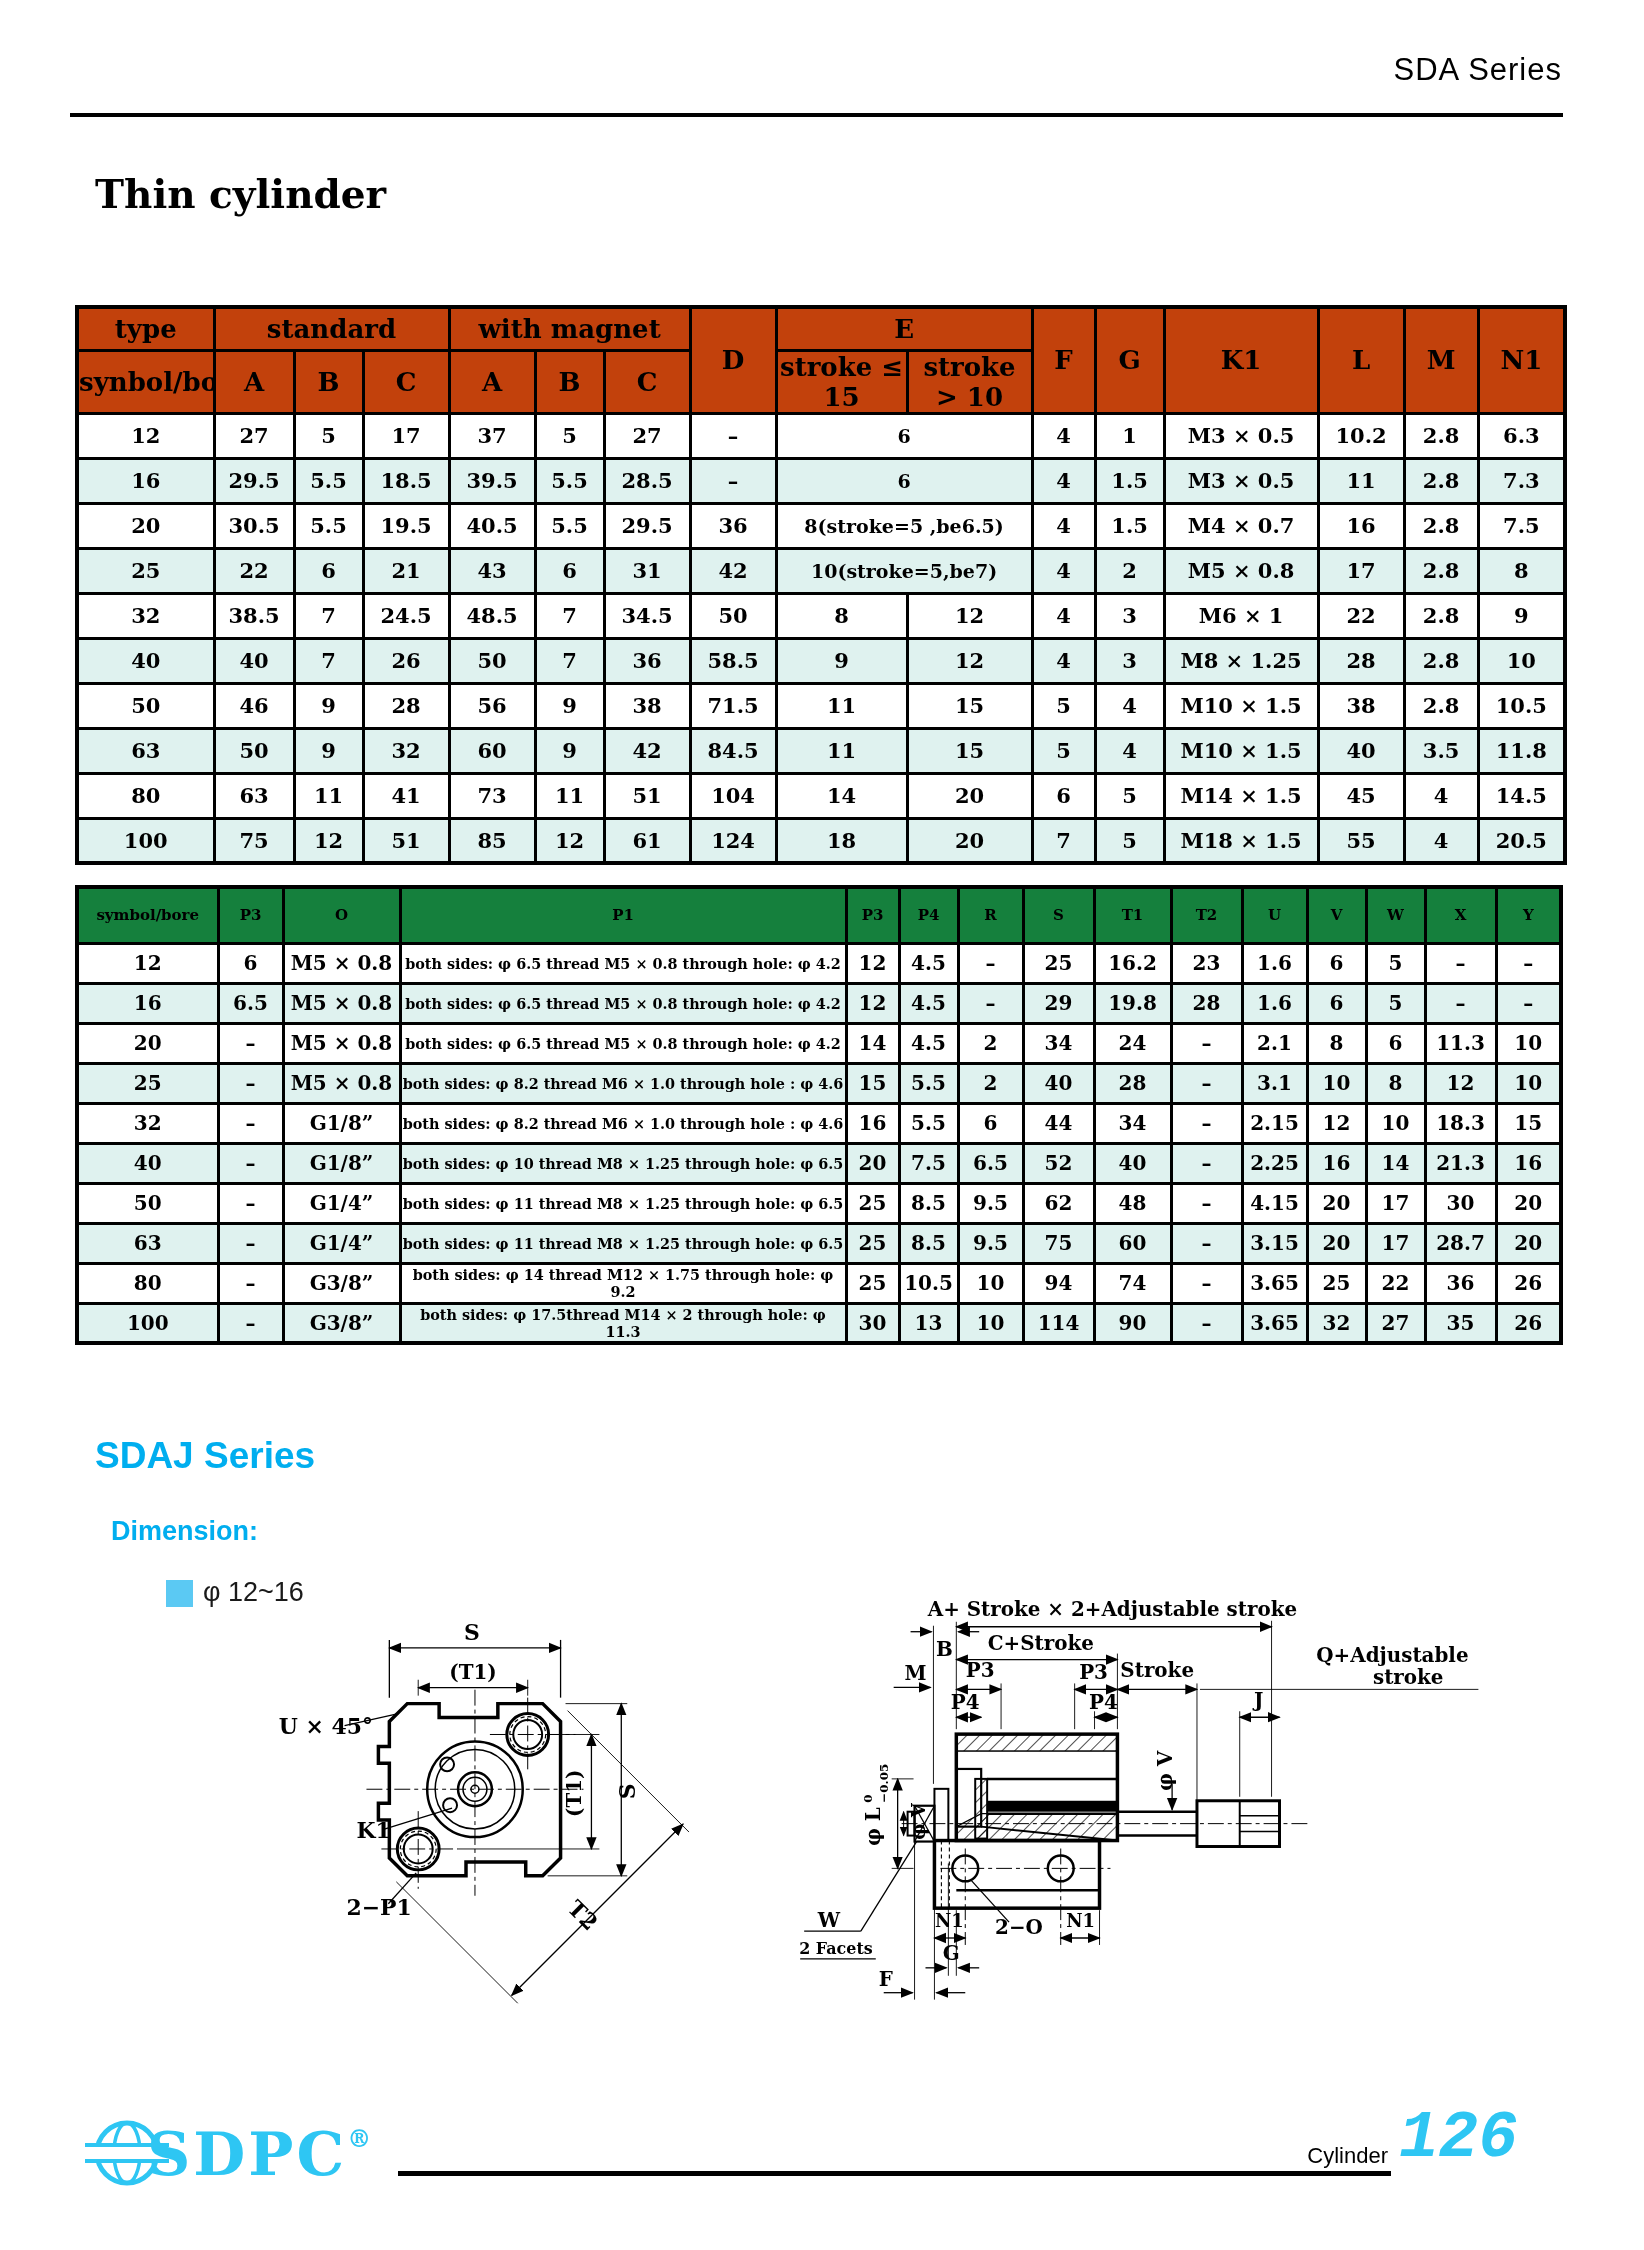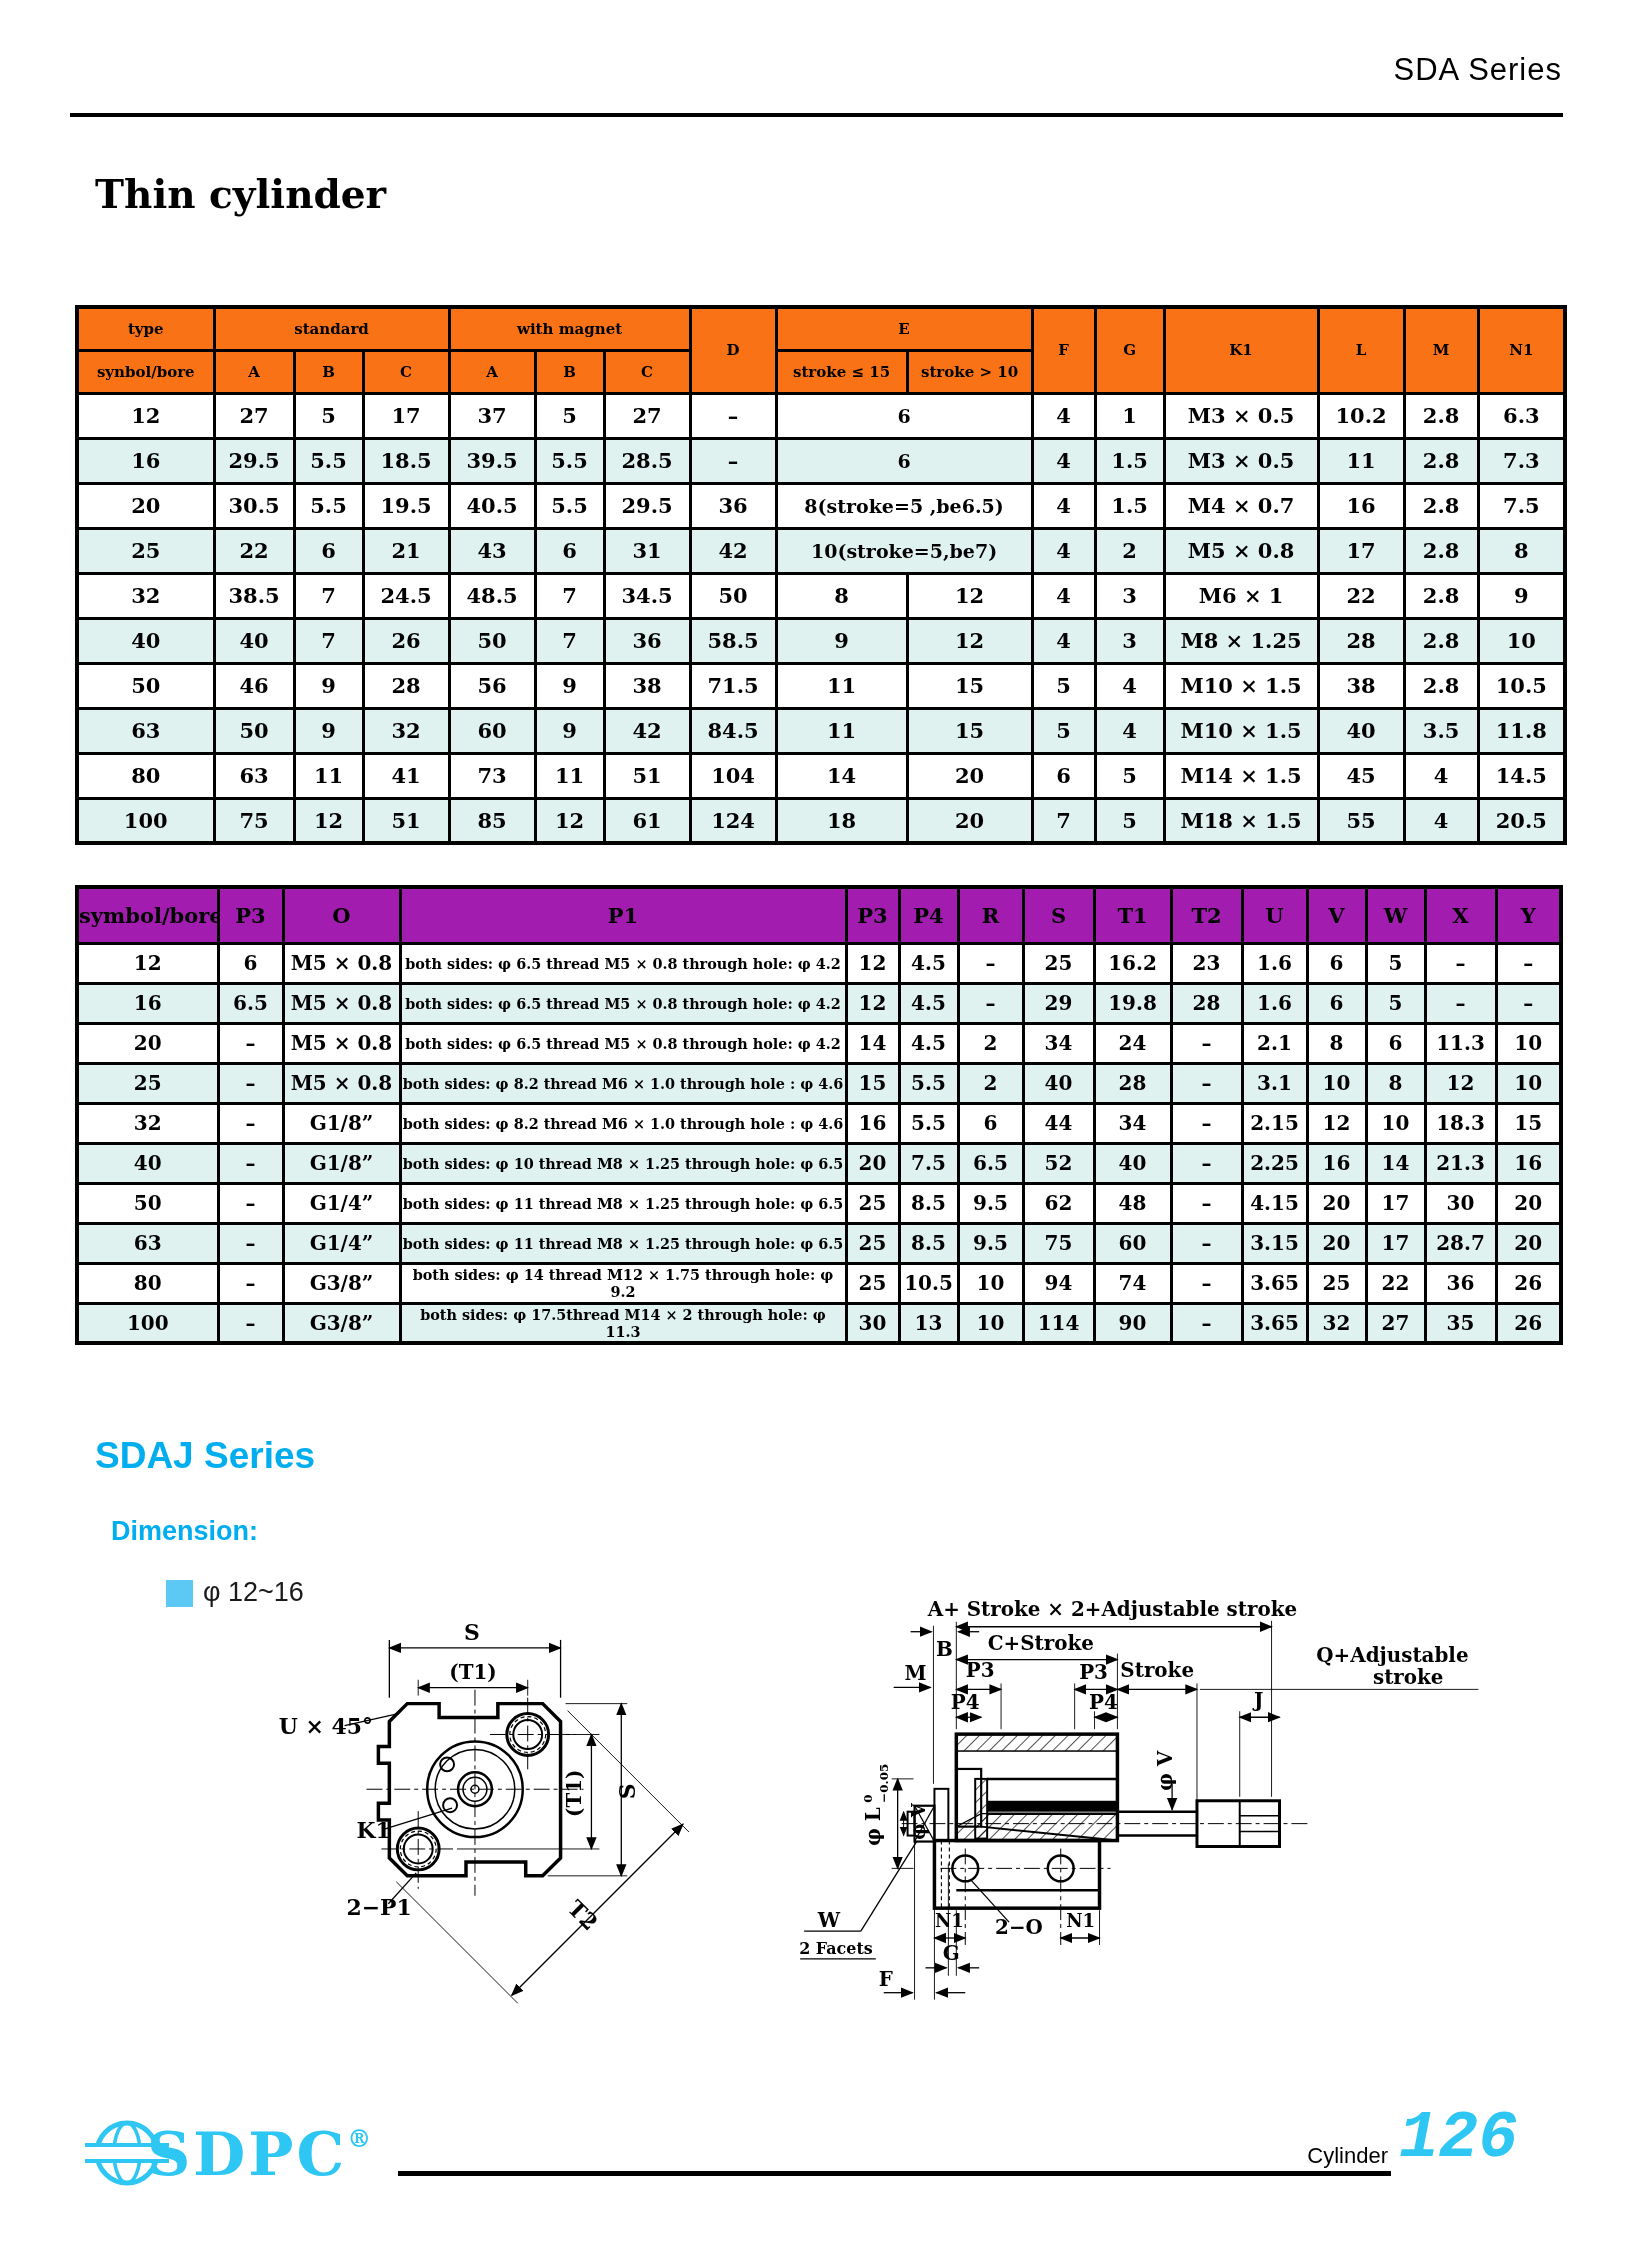--- a/index.html
+++ b/index.html
@@ -6,26 +6,26 @@
   body{width:1645px;height:2251px;position:relative;font-family:"DejaVu Serif",serif;color:#000;overflow:hidden;}
   .abs{position:absolute;}
   #series-header{top:52px;left:0;width:1562px;text-align:right;font-family:"Liberation Sans",sans-serif;font-weight:normal;font-size:31px;letter-spacing:1px;}
   #top-rule{top:113px;left:70px;width:1493px;height:4px;background:#000;}
   #page-title{top:171px;left:95px;font-size:39px;font-weight:bold;font-family:"DejaVu Serif",serif;}
   table.dim-table{position:absolute;left:75px;border-collapse:collapse;table-layout:fixed;text-align:center;font-weight:bold;border:4px solid #000;}
   .dim-table th,.dim-table td{border:3px solid #000;padding:0;overflow:hidden;}
   #table1{top:305px;width:1485px;font-size:21px;}
   #table1 thead tr{height:43px;}
   #table1 tbody tr{height:45px;}
-  #table1 thead th{background:#f97316;font-size:15px;}
+  #table1 thead th{background:#c2410c;font-size:26px;}
   #table1 td[colspan]{font-size:19px;}
   #table2{top:885px;width:1485px;font-size:20px;}
   #table2 thead tr{height:56px;}
   #table2 tbody tr{height:40px;}
-  #table2 thead th{background:#a21caf;font-size:21px;}
+  #table2 thead th{background:#15803d;font-size:15px;}
   #table2 tbody td:nth-child(4){font-size:14.4px;}
   .dim-table tbody tr:nth-child(even){background:#DFF2EF;}
   .dim-table thead th.sm{font-size:17px;}
   #sdaj-heading{top:1435px;left:95px;font-family:"Liberation Sans",sans-serif;font-weight:bold;font-size:37px;color:#00AEEF;}
   #dimension-heading{top:1516px;left:111px;font-family:"Liberation Sans",sans-serif;font-weight:bold;font-size:27px;color:#00AEEF;}
   #bore-swatch{top:1580px;left:166px;width:27px;height:27px;background:#5BC9F3;}
   #bore-label{top:1577px;left:203px;font-family:"Liberation Sans",sans-serif;font-size:27px;color:#1a1a1a;}
   svg text{font-family:"DejaVu Serif",serif;font-weight:bold;}
   .lbl{font-size:20px;}
   .lbl-s{font-size:16px;}

